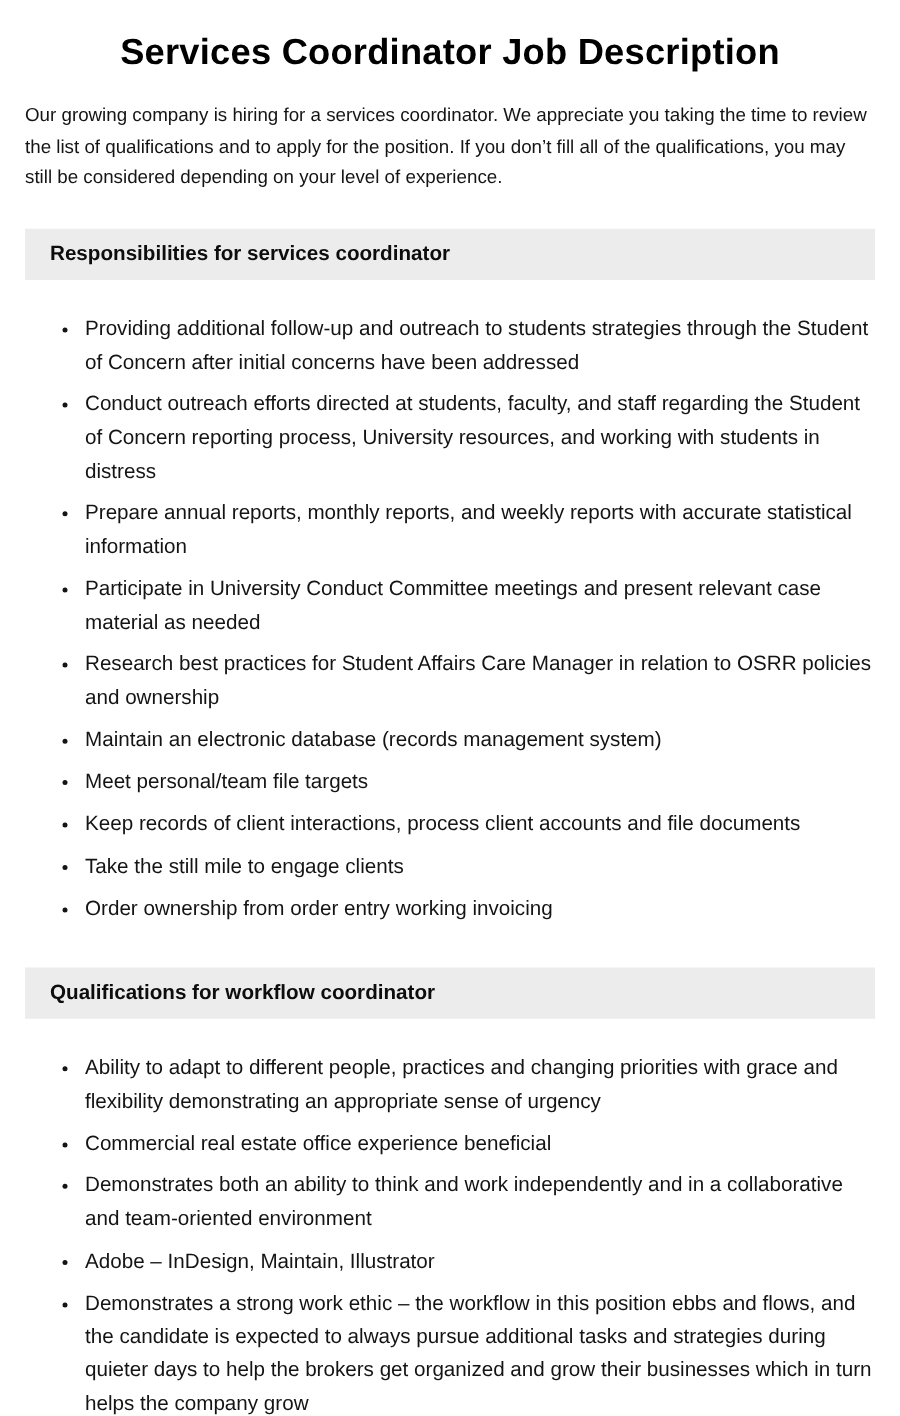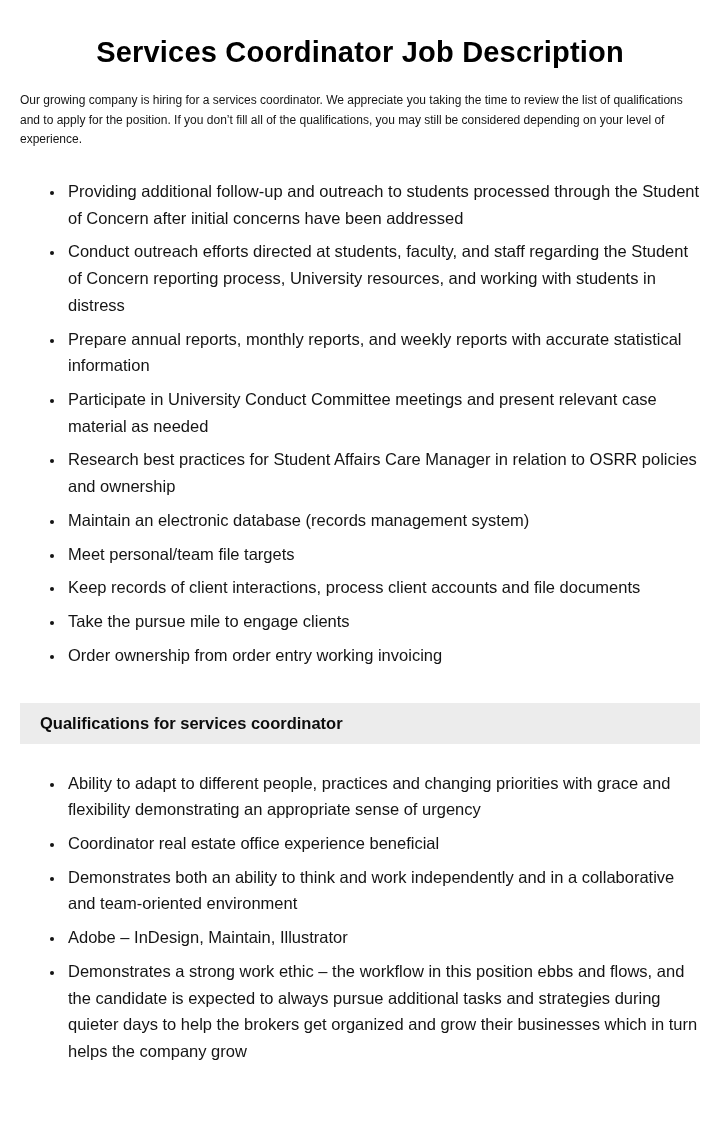--- a/index.html
+++ b/index.html
@@ -15,26 +15,26 @@
     background: #ffffff;
     font-family: "Liberation Sans", "DejaVu Sans", sans-serif;
     color: #111111;
     padding: 0 20px 30px 20px;
   }
   .page-title {
     font-size: 29px;
     font-weight: 700;
     text-align: center;
     margin: 0;
-    padding: 36px 0 22px 0;
+    padding: 26px 0 22px 0;
     letter-spacing: 0.2px;
     color: #000000;
   }
   .intro {
-    font-size: 12px;
+    font-size: 15px;
     line-height: 1.64;
     margin: 0 0 28px 0;
     color: #141414;
   }
   .section-header {
     background: #ececec;
     font-size: 16.5px;
     font-weight: 700;
     color: #0d0d0d;
     padding: 11px 20px;
@@ -59,38 +59,39 @@
 </style>
 </head>
 <body>
 
 <div class="page">
 
   <h1 class="page-title">Services Coordinator Job Description</h1>
 
   <p class="intro">Our growing company is hiring for a services coordinator. We appreciate you taking the time to review the list of qualifications and to apply for the position. If you don’t fill all of the qualifications, you may still be considered depending on your level of experience.</p>
 
+  <div class="section-header">Responsibilities for services coordinator</div>
 
   <ul class="bullet-list">
-    <li>Providing additional follow-up and outreach to students processed through the Student of Concern after initial concerns have been addressed</li>
+    <li>Providing additional follow-up and outreach to students strategies through the Student of Concern after initial concerns have been addressed</li>
     <li>Conduct outreach efforts directed at students, faculty, and staff regarding the Student of Concern reporting process, University resources, and working with students in distress</li>
     <li>Prepare annual reports, monthly reports, and weekly reports with accurate statistical information</li>
     <li>Participate in University Conduct Committee meetings and present relevant case material as needed</li>
     <li>Research best practices for Student Affairs Care Manager in relation to OSRR policies and ownership</li>
     <li>Maintain an electronic database (records management system)</li>
     <li>Meet personal/team file targets</li>
     <li>Keep records of client interactions, process client accounts and file documents</li>
-    <li>Take the pursue mile to engage clients</li>
+    <li>Take the still mile to engage clients</li>
     <li>Order ownership from order entry working invoicing</li>
   </ul>
 
-  <div class="section-header">Qualifications for services coordinator</div>
+  <div class="section-header">Qualifications for workflow coordinator</div>
 
   <ul class="bullet-list">
     <li>Ability to adapt to different people, practices and changing priorities with grace and flexibility demonstrating an appropriate sense of urgency</li>
-    <li>Coordinator real estate office experience beneficial</li>
+    <li>Commercial real estate office experience beneficial</li>
     <li>Demonstrates both an ability to think and work independently and in a collaborative and team-oriented environment</li>
     <li>Adobe – InDesign, Maintain, Illustrator</li>
     <li>Demonstrates a strong work ethic – the workflow in this position ebbs and flows, and the candidate is expected to always pursue additional tasks and strategies during quieter days to help the brokers get organized and grow their businesses which in turn helps the company grow</li>
 
   </ul>
 
 </div>
 
 </body></html>

